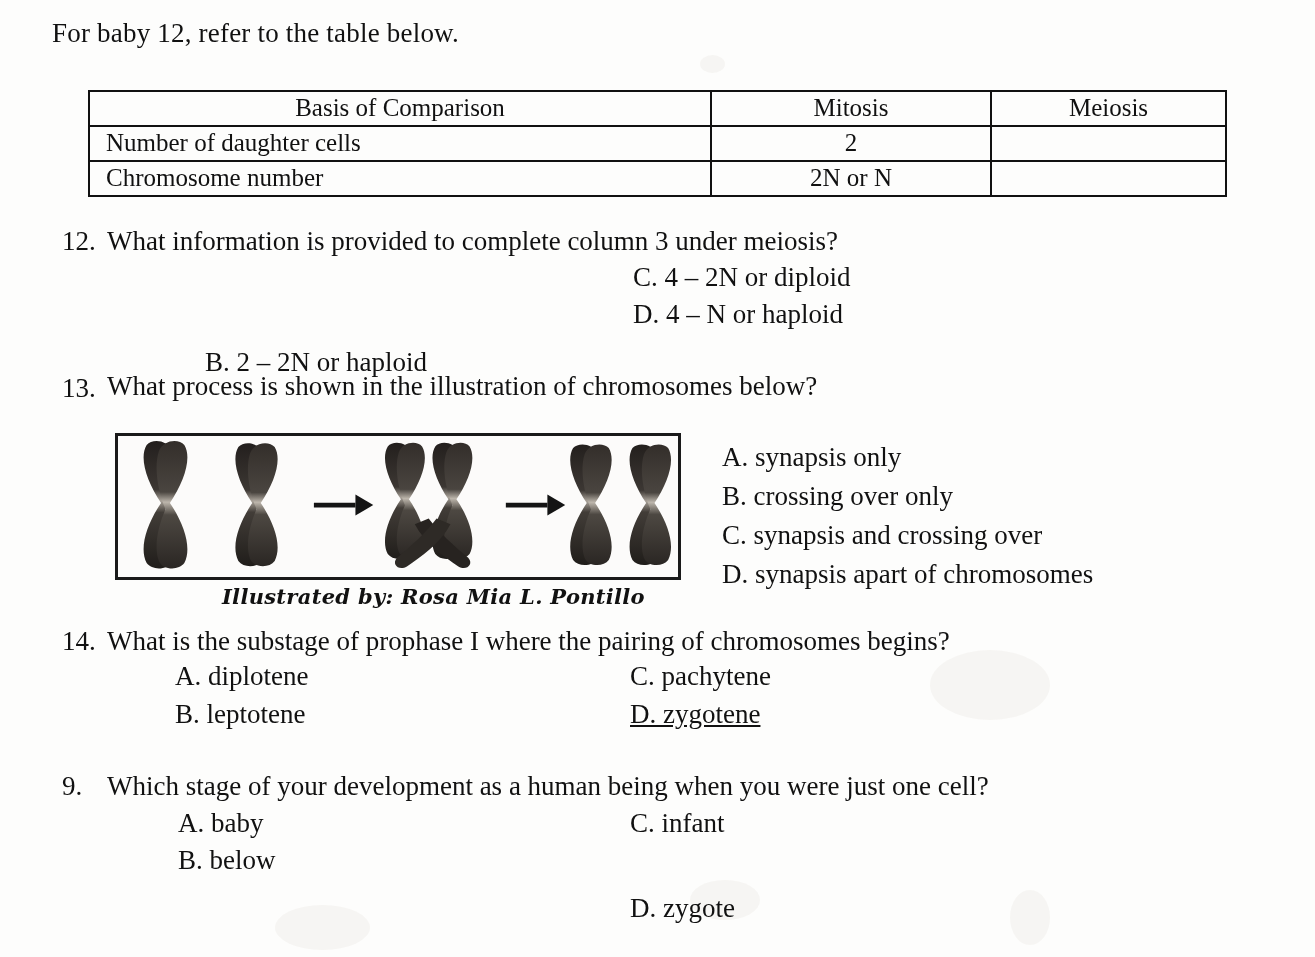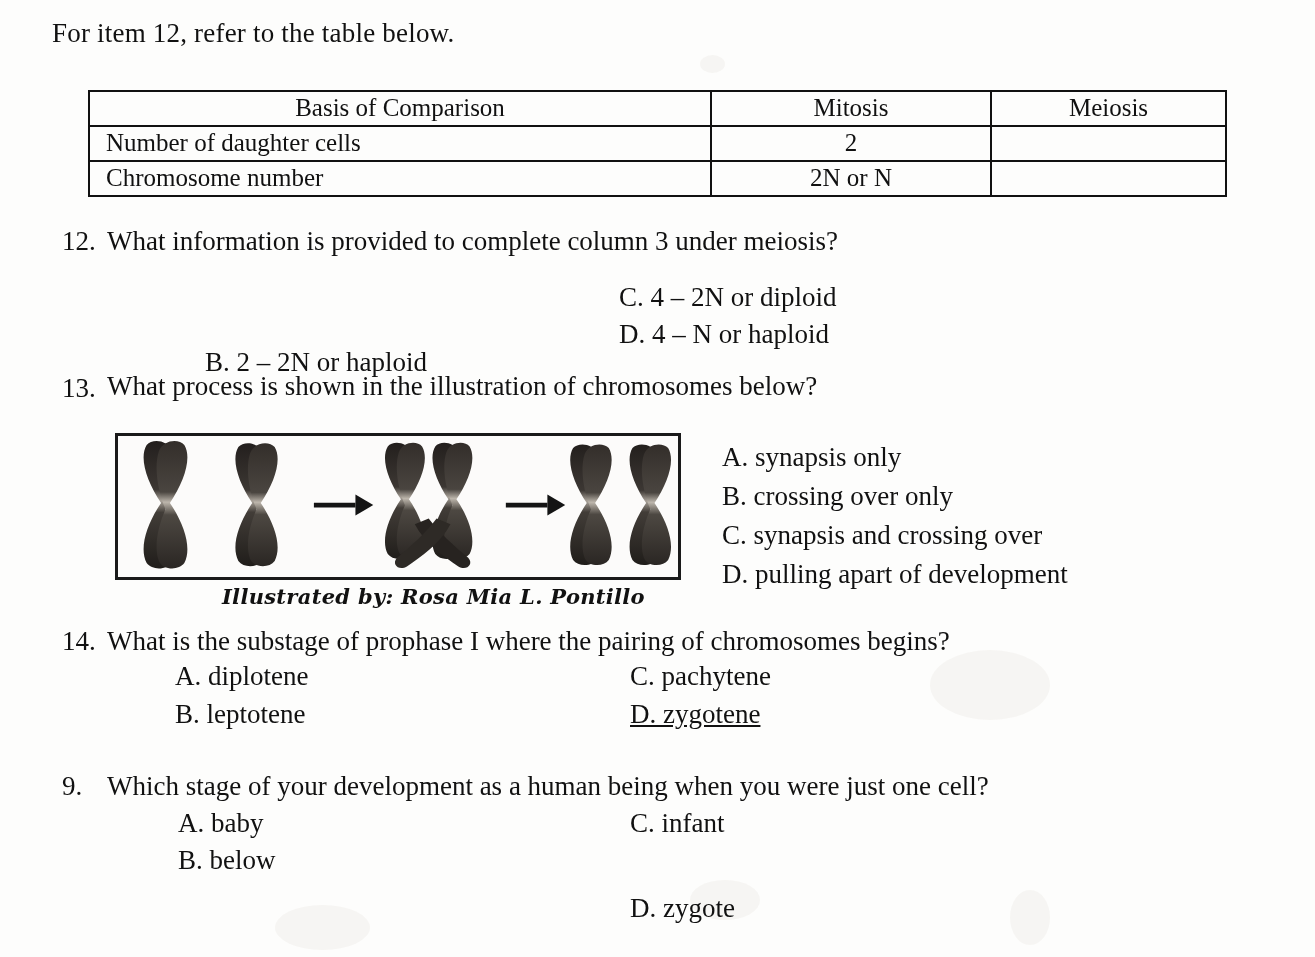--- a/index.html
+++ b/index.html
@@ -64,21 +64,21 @@
     left: 107px;
     font-size: 27px;
     white-space: nowrap;
   }
   .opt {
     position: absolute;
     font-size: 27px;
     white-space: nowrap;
   }
   .colA { left: 205px; }
-  .colC { left: 619px; margin-top: 20px; }
+  .colC { left: 633px; }
   .colA14 { left: 175px; }
   .colC14 { left: 630px; }
   .colA15 { left: 178px; }
   .colC15 { left: 630px; }
   
   #illus {
     position: absolute;
     left: 115px;
     top: 433px;
     width: 566px;
@@ -104,21 +104,21 @@
 <body>
 
 <div id="page">
 
   <div class="noise" style="left:275px;top:905px;width:95px;height:45px;"></div>
   <div class="noise" style="left:690px;top:880px;width:70px;height:40px;"></div>
   <div class="noise" style="left:1010px;top:890px;width:40px;height:55px;"></div>
   <div class="noise" style="left:700px;top:55px;width:25px;height:18px;"></div>
   <div class="noise" style="left:930px;top:650px;width:120px;height:70px;"></div>
 
-  <div class="intro">For item 12, refer to the table below.</div>
+  <div class="intro">For baby 12, refer to the table below.</div>
 
   <table class="cmp">
     <colgroup>
       <col class="col-basis">
         <col class="col-mit">
         <col class="col-mei">
     </colgroup>
     <tbody>
       <tr>
         <td class="th-center">Basis of Comparison</td>
@@ -198,21 +198,21 @@
       <use href="#chrom" x="0" y="0" transform="translate(478,72) scale(1.06)"></use>
       <use href="#chrom" x="0" y="0" transform="translate(538,72) scale(1.06)"></use>
     </svg>
   </div>
 
   <div class="caption">Illustrated by: Rosa Mia L. Pontillo</div>
 
   <div class="opt q13opts" style="left:722px;top:442px;">A. synapsis only</div>
   <div class="opt q13opts" style="left:722px;top:481px;">B. crossing over only</div>
   <div class="opt q13opts" style="left:722px;top:520px;">C. synapsis and crossing over</div>
-  <div class="opt q13opts" style="left:722px;top:559px;">D. pulling apart of development</div>
+  <div class="opt q13opts" style="left:722px;top:559px;">D. synapsis apart of chromosomes</div>
 
   <div class="qnum" style="top:626px;">14.</div>
   <div class="qtext" style="top:626px;">What is the substage of prophase I where the pairing of chromosomes begins?</div>
   <div class="opt colA14" style="top:661px;">A. diplotene</div>
   <div class="opt colA14" style="top:699px;">B. leptotene</div>
   <div class="opt colC14" style="top:661px;">C. pachytene</div>
   <div class="opt colC14" style="top:699px;text-decoration:underline;">D. zygotene</div>
 
   <div class="qnum" style="top:771px;">9.</div>
   <div class="qtext" style="top:771px;">Which stage of your development as a human being when you were just one cell?</div>

